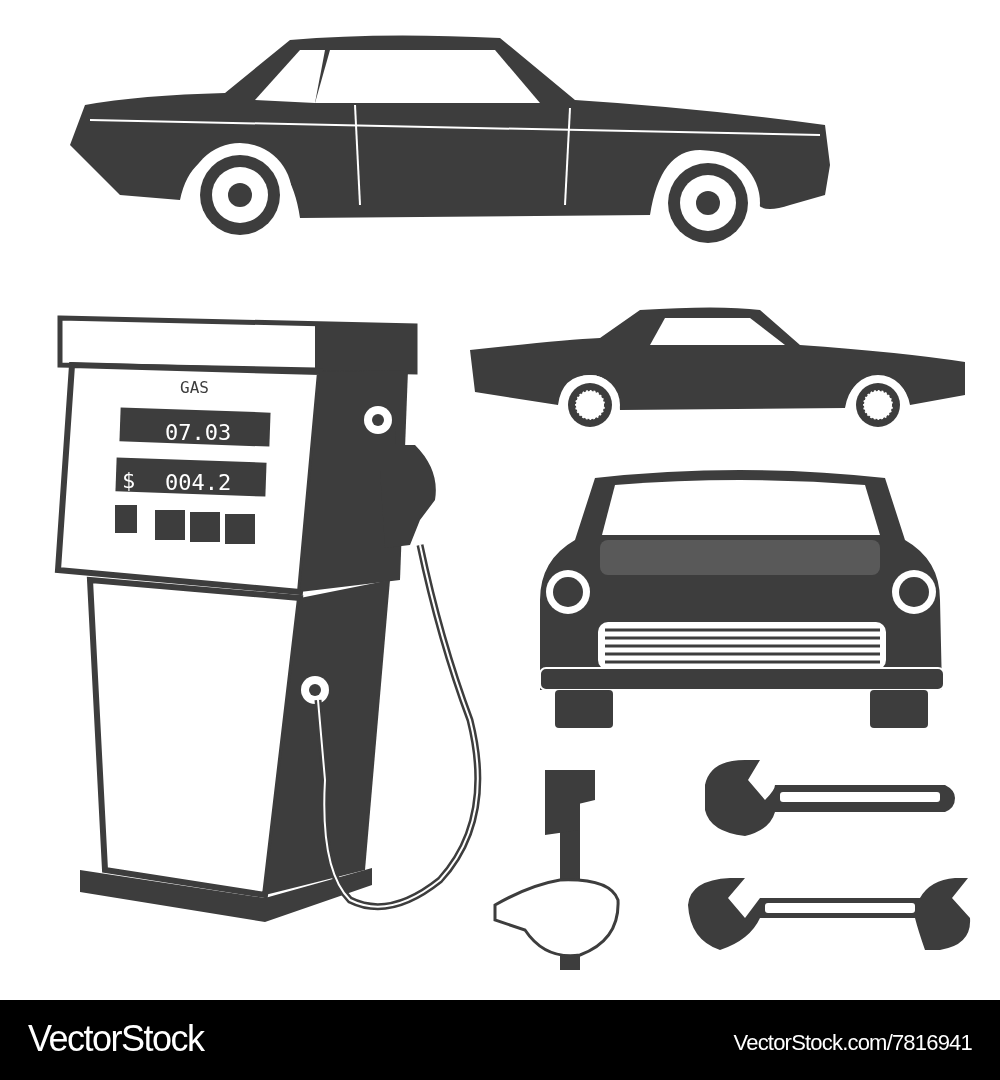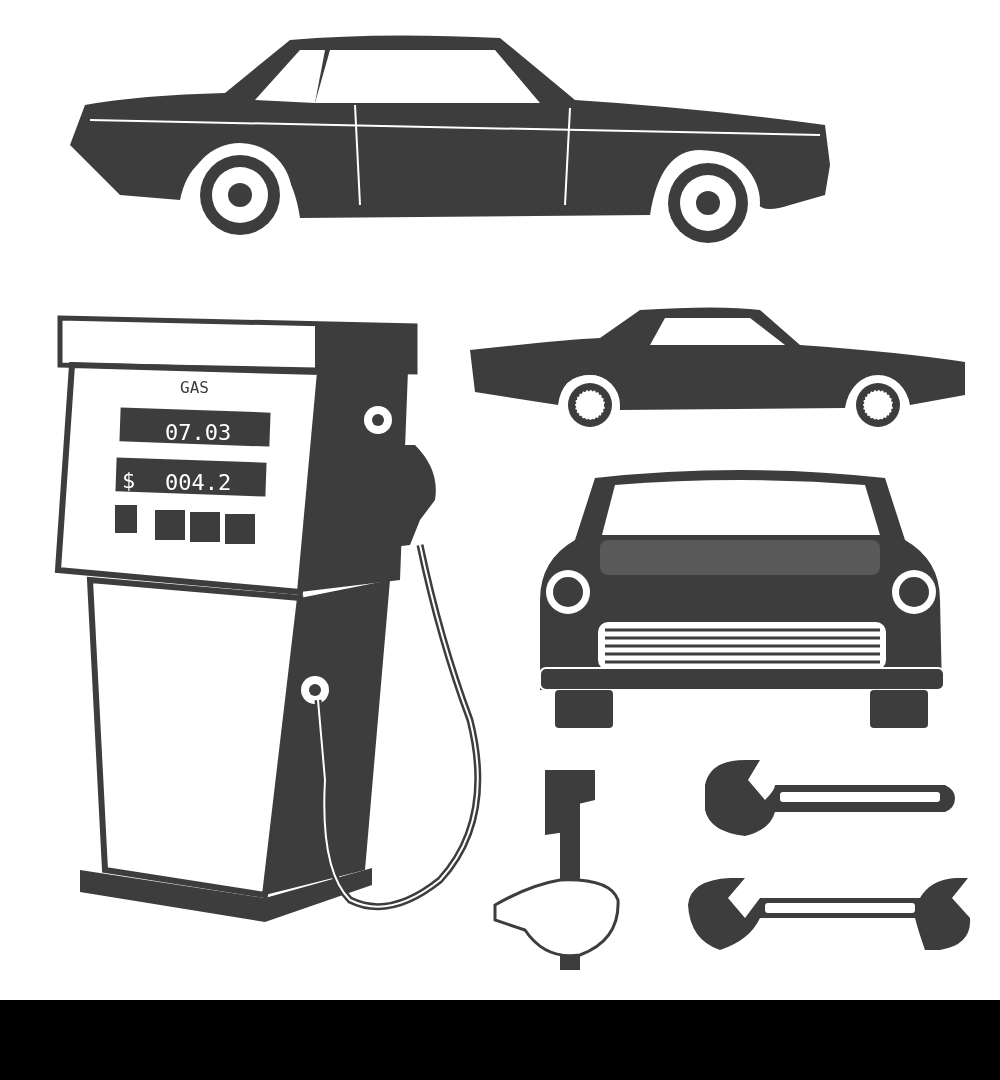--- a/index.html
+++ b/index.html
@@ -103,13 +103,15 @@
     <rect x="780" y="792" width="160" height="10" rx="3" fill="#ffffff"></rect>
   </g>
 
   <g fill="#3d3d3d">
     <path d="M688,905 Q690,880 730,878 L745,878 L728,898 L745,918 L760,898 L920,898 Q930,880 955,878 L968,878 L952,898 L970,918 Q972,945 940,950 L925,950 Q918,930 915,918 L760,918 Q750,940 720,950 Q690,940 688,905 Z"></path>
     <rect x="765" y="903" width="150" height="10" rx="3" fill="#ffffff"></rect>
   </g>
 </svg>
 
 <div class="footer">
+  <span class="brand">VectorStock</span>
+  <span class="url">VectorStock.com/7816941</span>
 </div>
 
 </body></html>

